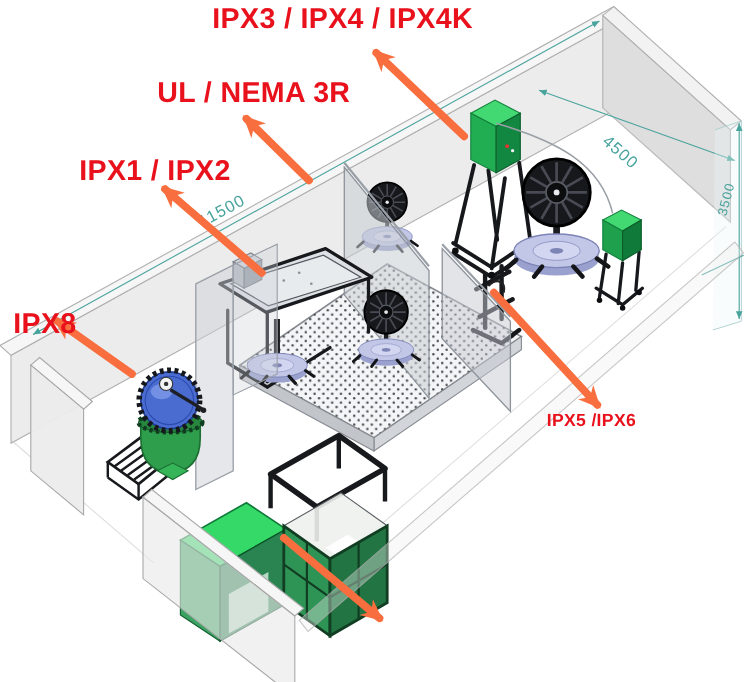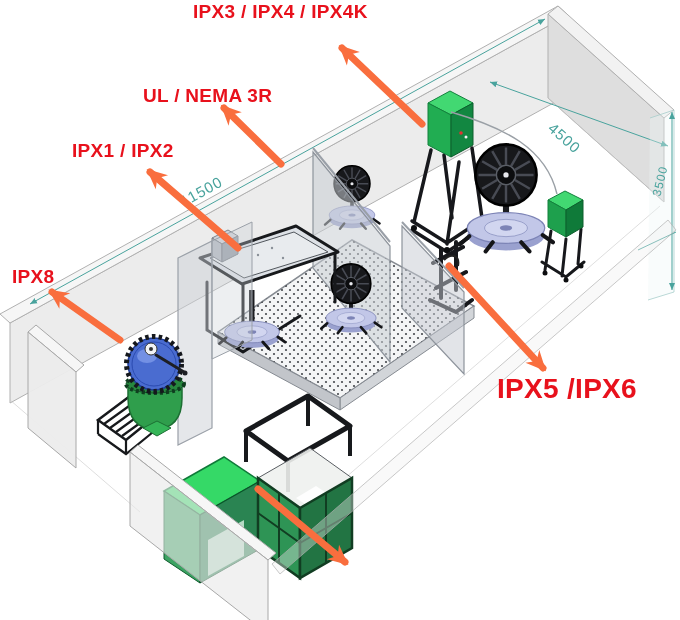--- a/index.html
+++ b/index.html
@@ -1,21 +1,21 @@
 <!DOCTYPE html>
 <html><head>
 <meta charset="utf-8">
 <style>
   html,body{margin:0;padding:0}
   .stage{position:relative;width:680px;height:620px;background:#ffffff;
          font-family:"Liberation Sans",sans-serif;overflow:hidden}
   .stage svg{position:absolute;left:0;top:0}
-  .callout{position:absolute;font-weight:bold;color:#e8111c;font-size:19px;
+  .callout{position:absolute;font-weight:bold;color:#e8111c;font-size:26px;
            white-space:nowrap;letter-spacing:.3px;line-height:1.1}
-  .callout.small{font-size:28px}
+  .callout.small{font-size:16px}
   .dim-text{fill:#49a39d;font-size:15px;letter-spacing:1px;font-family:"Liberation Sans",sans-serif}
   .dim-text.small{font-size:12px}
 </style>
 </head>
 <body>
 
 <div class="stage">
 
 <svg width="680" height="620" viewBox="0 0 680 620" xmlns="http://www.w3.org/2000/svg" xmlns:xlink="http://www.w3.org/1999/xlink">
   <defs>
@@ -208,18 +208,18 @@
     <line x1="422" y1="124" x2="342" y2="48" marker-end="url(#ah)"></line>
     <line x1="281" y1="164" x2="224" y2="108" marker-end="url(#ah)"></line>
     <line x1="238" y1="248" x2="150" y2="172" marker-end="url(#ah)"></line>
     <line x1="120" y1="340" x2="52" y2="292" marker-end="url(#ah)"></line>
     <line x1="449" y1="266" x2="543" y2="368" marker-end="url(#ah)"></line>
     <line x1="258" y1="489" x2="345" y2="562" marker-end="url(#ah)"></line>
   </g>
 </svg>
 
 <div class="callout" style="left:193px;top:2px">IPX3 / IPX4 / IPX4K</div>
-<div class="callout" style="left:143px;top:86px">UL / NEMA 3R</div>
+<div class="callout" style="left:143px;top:70px">UL / NEMA 3R</div>
 <div class="callout" style="left:72px;top:141px">IPX1 / IPX2</div>
-<div class="callout" style="left:12px;top:267px">IPX8</div>
+<div class="callout" style="left:12px;top:280px">IPX8</div>
 <div class="callout small" style="left:497px;top:374px">IPX5 /IPX6</div>
 
 </div>
 
 </body></html>

